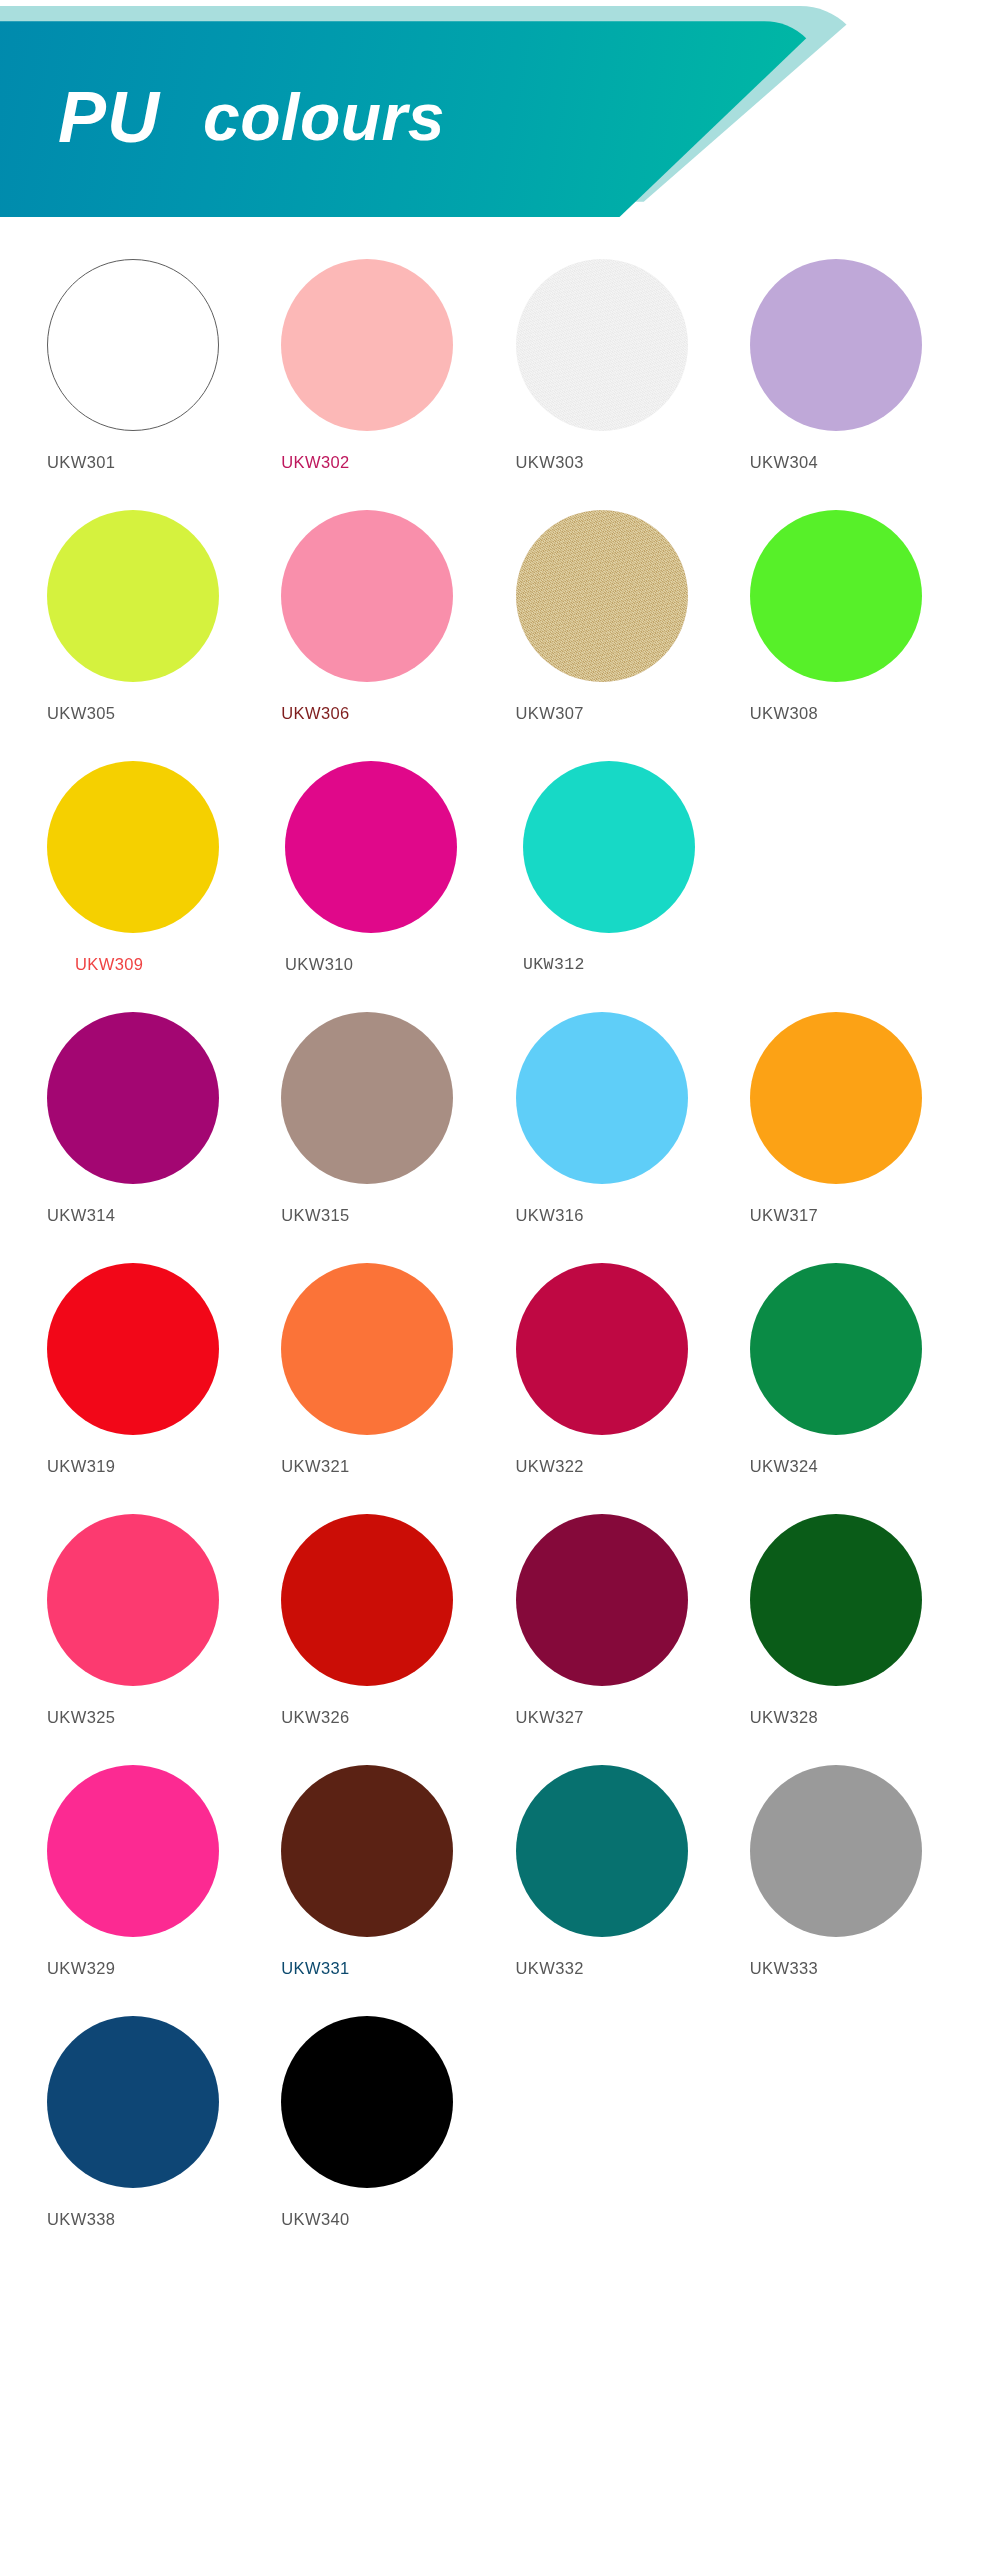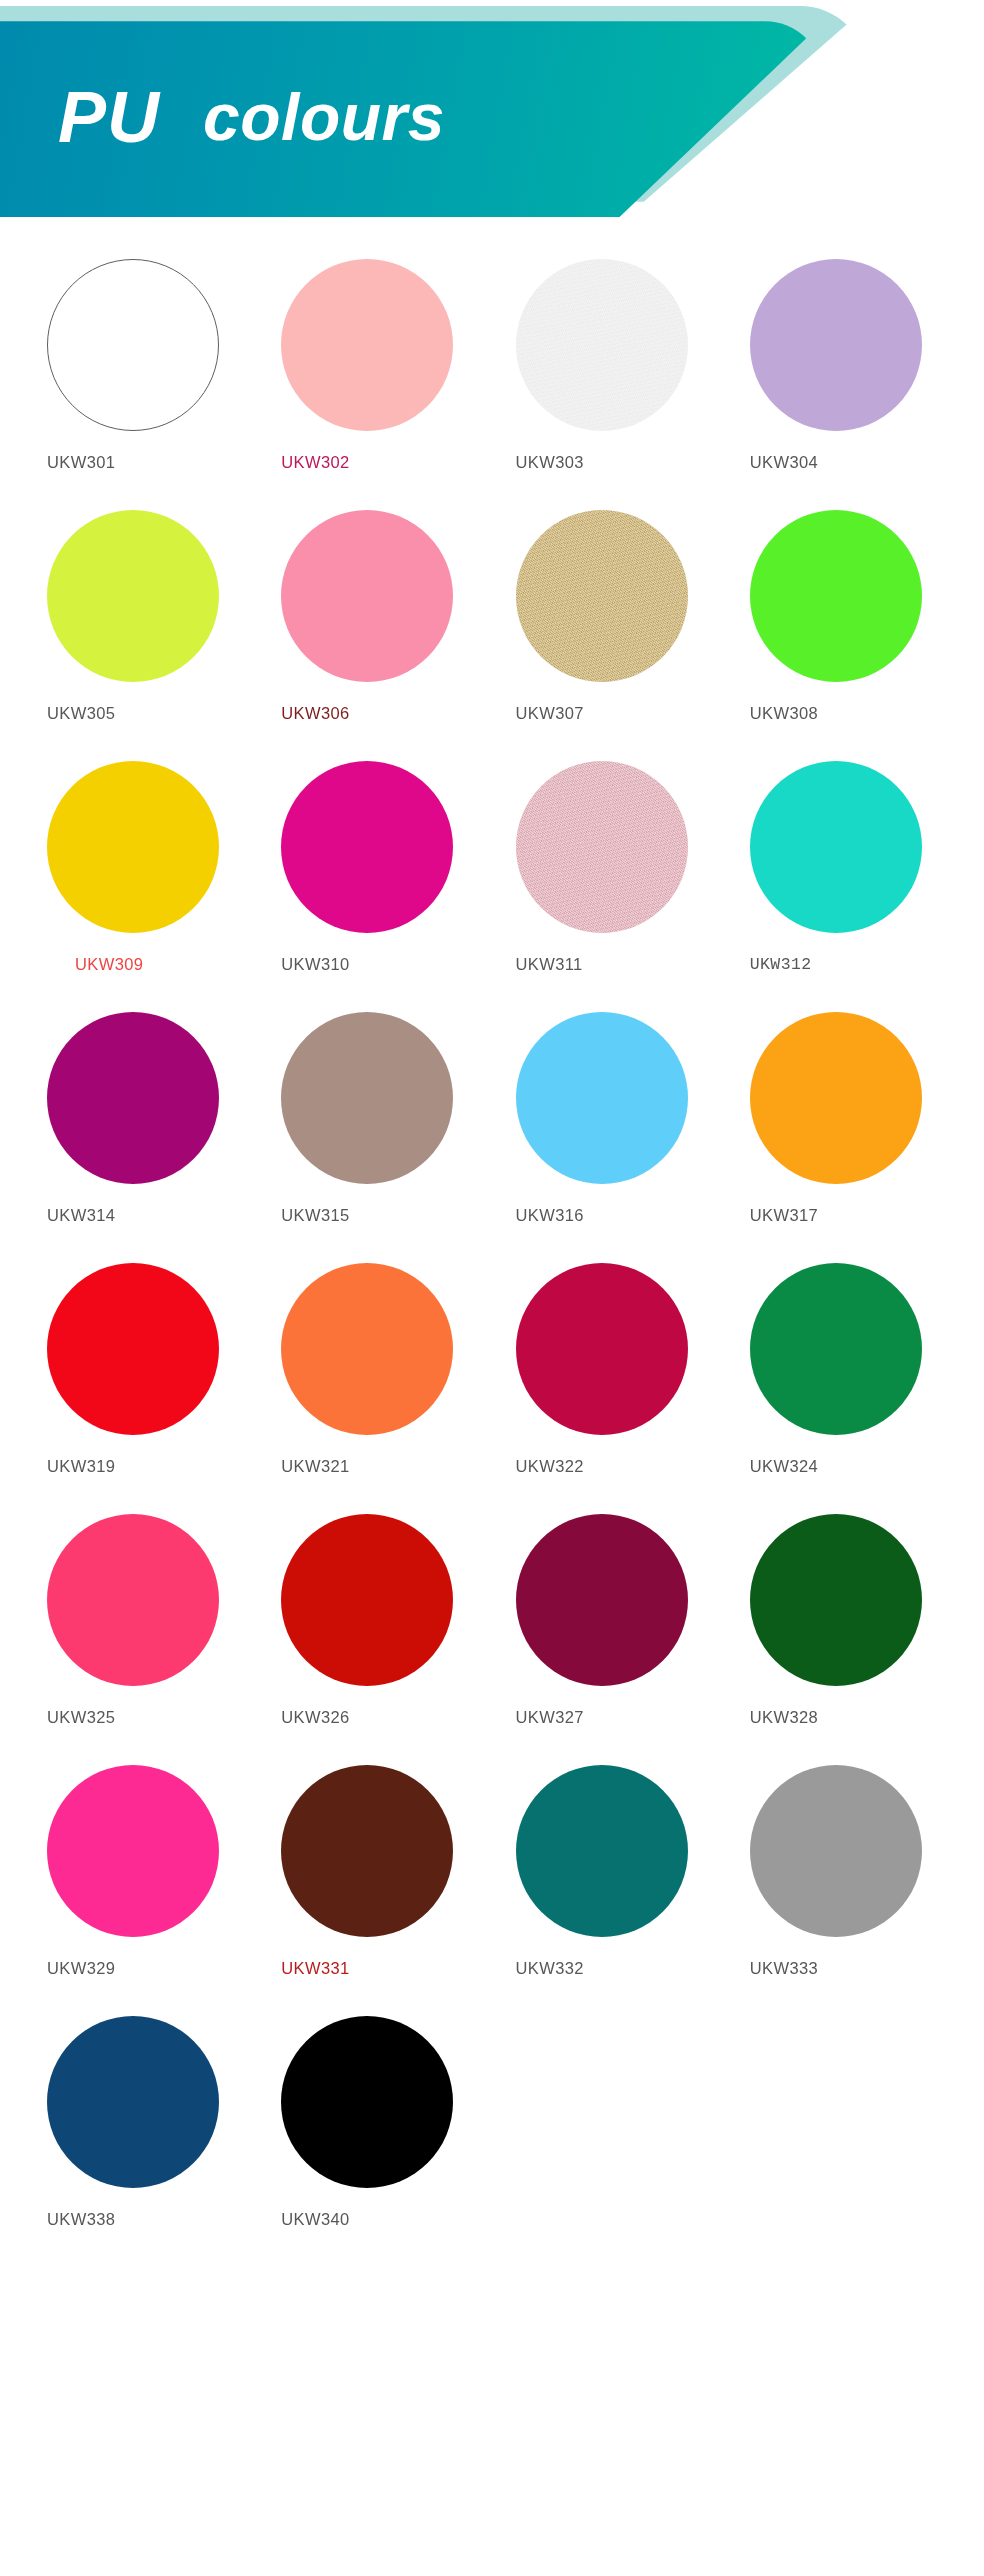--- a/index.html
+++ b/index.html
@@ -191,24 +191,20 @@
     <div class="swatch-row">
       <div class="swatch-cell">
         <div class="swatch-circle" style="background: rgb(245, 208, 0);"></div>
         <div class="swatch-label" style="color: #ef4444; margin-left: 28px;">UKW309</div>
       </div>
       <div class="swatch-cell">
         <div class="swatch-circle" style="background: rgb(224, 8, 138);"></div>
         <div class="swatch-label" style="color: rgb(87, 87, 87);">UKW310</div>
       </div>
       <div class="swatch-cell">
-        <div class="swatch-circle textured" style="background: rgb(221, 170, 180);"></div>
-        <div class="swatch-label" style="color: rgb(87, 87, 87);">UKW311</div>
-      </div>
-      <div class="swatch-cell">
         <div class="swatch-circle" style="background: rgb(23, 217, 198);"></div>
         <div class="swatch-label" style="color: rgb(87, 87, 87); font-family: Liberation Mono, monospace;">UKW312</div>
       </div>
     </div>
     <div class="swatch-row">
       <div class="swatch-cell">
         <div class="swatch-circle" style="background: rgb(163, 6, 114);"></div>
         <div class="swatch-label" style="color: rgb(87, 87, 87);">UKW314</div>
       </div>
       <div class="swatch-cell">
@@ -260,21 +256,21 @@
         <div class="swatch-label" style="color: rgb(87, 87, 87);">UKW328</div>
       </div>
     </div>
     <div class="swatch-row">
       <div class="swatch-cell">
         <div class="swatch-circle" style="background: rgb(252, 42, 146);"></div>
         <div class="swatch-label" style="color: rgb(87, 87, 87);">UKW329</div>
       </div>
       <div class="swatch-cell">
         <div class="swatch-circle" style="background: rgb(91, 34, 20);"></div>
-        <div class="swatch-label" style="color: #b91c1c;">UKW331</div>
+        <div class="swatch-label" style="color: #0c4a6e;">UKW331</div>
       </div>
       <div class="swatch-cell">
         <div class="swatch-circle" style="background: rgb(7, 113, 111);"></div>
         <div class="swatch-label" style="color: rgb(87, 87, 87);">UKW332</div>
       </div>
       <div class="swatch-cell">
         <div class="swatch-circle" style="background: rgb(154, 154, 154);"></div>
         <div class="swatch-label" style="color: rgb(87, 87, 87);">UKW333</div>
       </div>
     </div>

